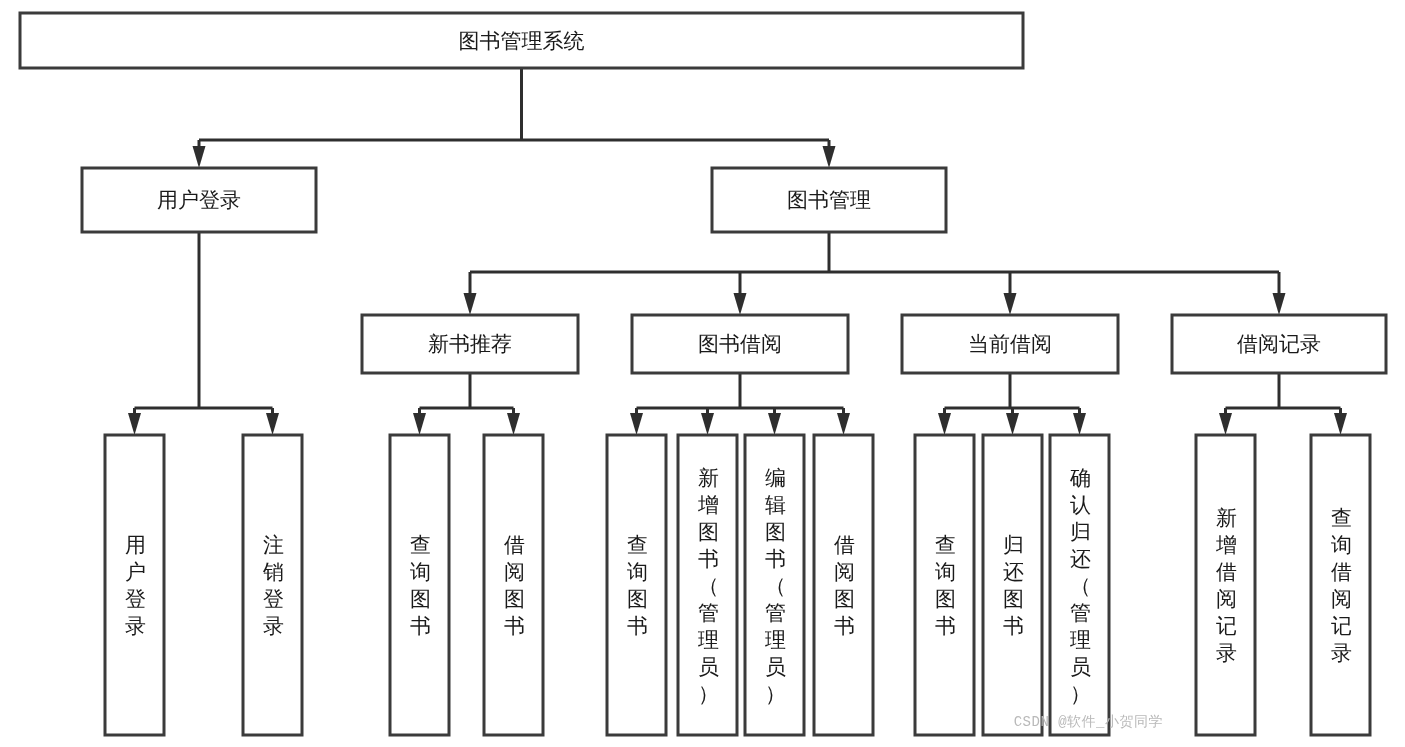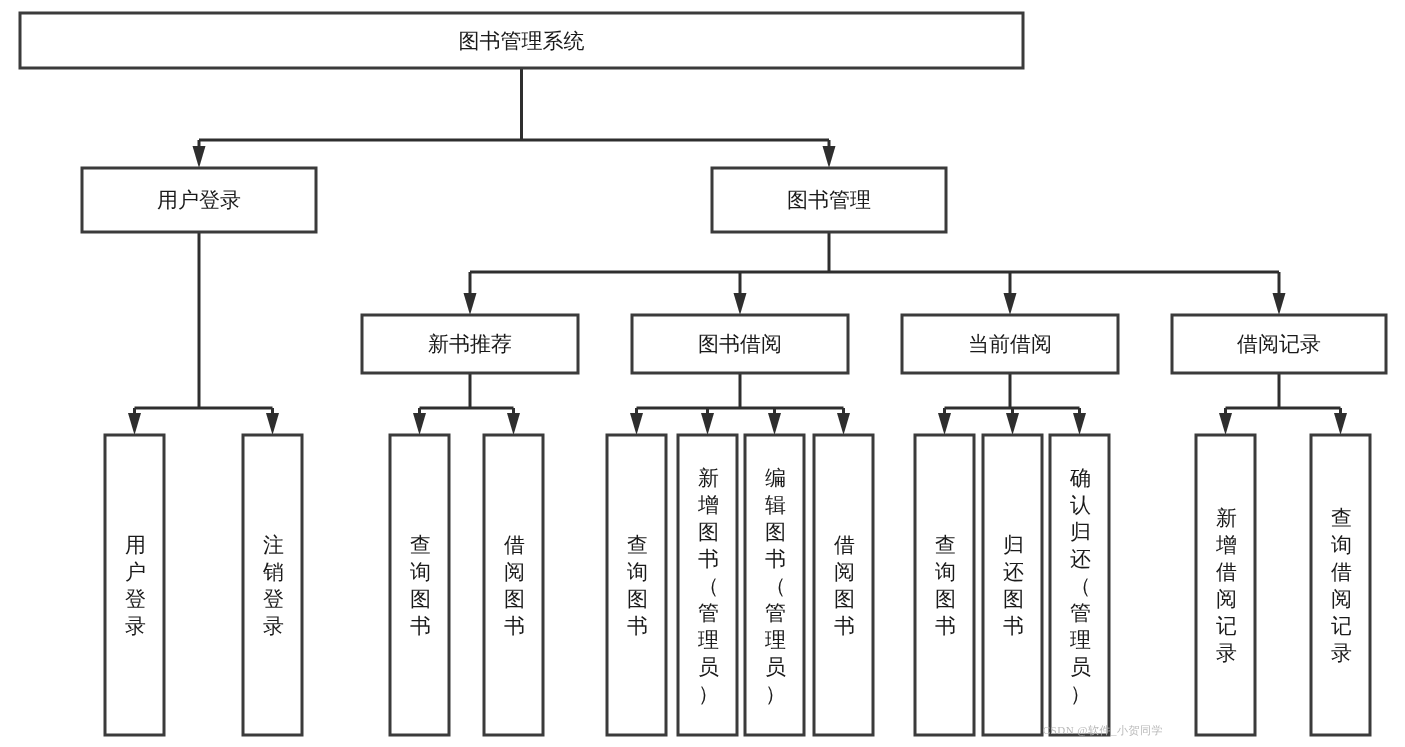--- a/index.html
+++ b/index.html
@@ -51,23 +51,23 @@
     stroke-width: 3;
     fill: none;
   }
   .arrow-head {
     fill: #2e2e2e;
     stroke: none;
   }
   .watermark {
     position: absolute;
     right: 12px;
-    bottom: 9px;
-    font-family: Liberation Serif, serif;
-    font-size: 11px;
+    bottom: 16px;
+    font-family: Liberation Mono, monospace;
+    font-size: 14px;
     color: #b9b9b9;
     letter-spacing: 0.5px;
     white-space: nowrap;
     user-select: none;
   }
 </style>
 </head>
 <body>
 
 <div id="diagram-root">

